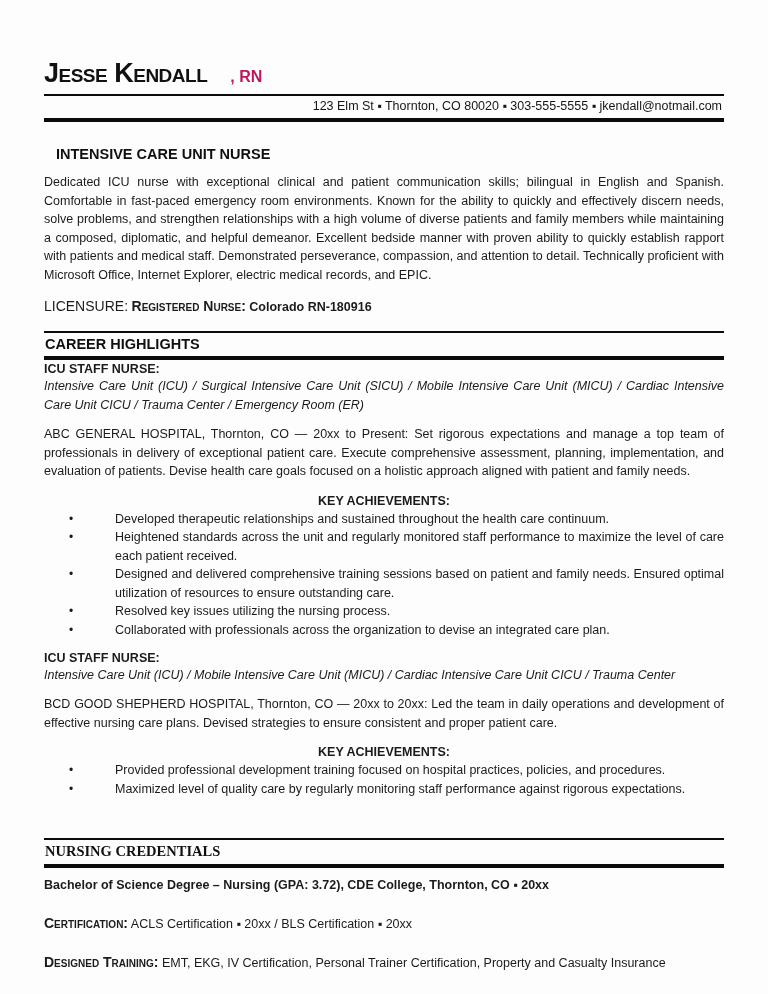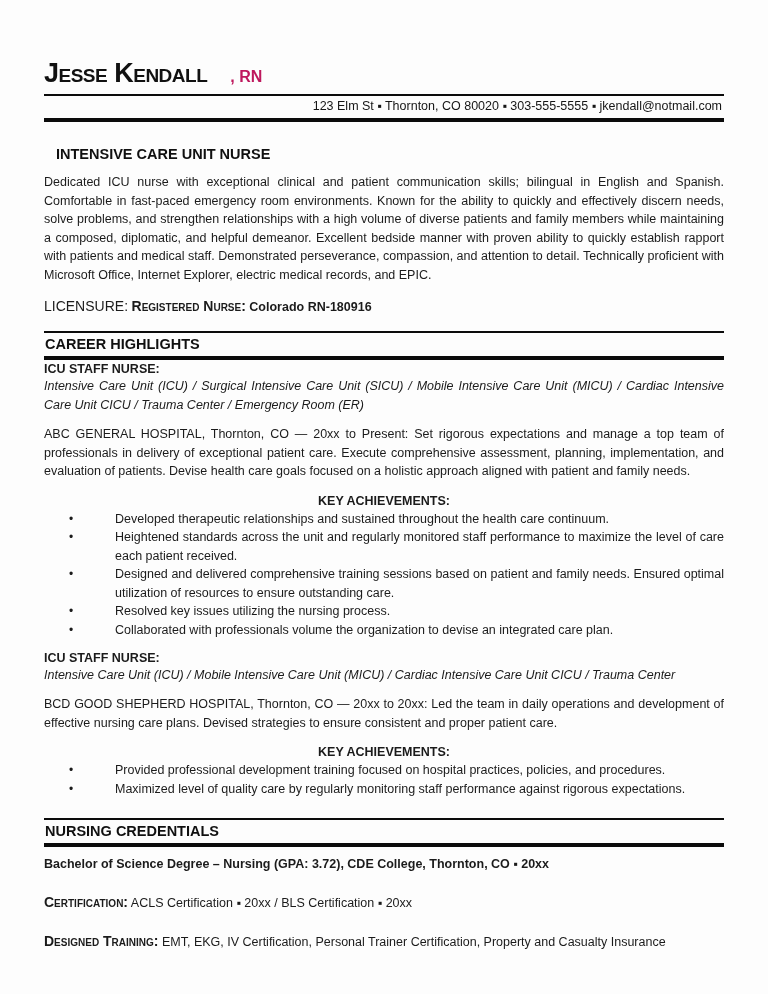--- a/index.html
+++ b/index.html
@@ -76,21 +76,21 @@
     color: #101010;
   }
   .licensure {
     margin: 14px 0 0 0;
     font-size: 12.5px;
     font-weight: bold;
   }
 
   
   .section-header { margin-top: 17px; }
-  .section-header.credentials { margin-top: 20px; }
+  .section-header.credentials { margin-top: 40px; font-family: Liberation Serif, serif; }
   .section-title {
     font-size: 14.5px;
     font-weight: bold;
     margin: 0;
     padding: 3px 0 4px 1px;
     color: #101010;
   }
 
   
   .job-role {
@@ -174,21 +174,21 @@
     <article>
       <h3 class="job-role">ICU STAFF NURSE:</h3>
       <p class="job-units">Intensive Care Unit (ICU) / Surgical Intensive Care Unit (SICU) / Mobile Intensive Care Unit (MICU) / Cardiac Intensive Care Unit CICU / Trauma Center / Emergency Room (ER)</p>
       <p class="body-text job-desc">ABC GENERAL HOSPITAL, Thornton, CO — 20xx to Present: Set rigorous expectations and manage a top team of professionals in delivery of exceptional patient care. Execute comprehensive assessment, planning, implementation, and evaluation of patients. Devise health care goals focused on a holistic approach aligned with patient and family needs.</p>
       <h4 class="ach-label">KEY ACHIEVEMENTS:</h4>
       <ul class="achievements">
         <li>Developed therapeutic relationships and sustained throughout the health care continuum.</li>
         <li>Heightened standards across the unit and regularly monitored staff performance to maximize the level of care each patient received.</li>
         <li>Designed and delivered comprehensive training sessions based on patient and family needs. Ensured optimal utilization of resources to ensure outstanding care.</li>
         <li>Resolved key issues utilizing the nursing process.</li>
-        <li>Collaborated with professionals volume the organization to devise an integrated care plan.</li>
+        <li>Collaborated with professionals across the organization to devise an integrated care plan.</li>
       </ul>
     </article>
 
     <article style="margin-top: 12px;">
       <h3 class="job-role">ICU STAFF NURSE:</h3>
       <p class="job-units">Intensive Care Unit (ICU) / Mobile Intensive Care Unit (MICU) / Cardiac Intensive Care Unit CICU / Trauma Center</p>
       <p class="body-text job-desc">BCD GOOD SHEPHERD HOSPITAL, Thornton, CO — 20xx to 20xx: Led the team in daily operations and development of effective nursing care plans. Devised strategies to ensure consistent and proper patient care.</p>
       <h4 class="ach-label">KEY ACHIEVEMENTS:</h4>
       <ul class="achievements">
         <li>Provided professional development training focused on hospital practices, policies, and procedures.</li>

